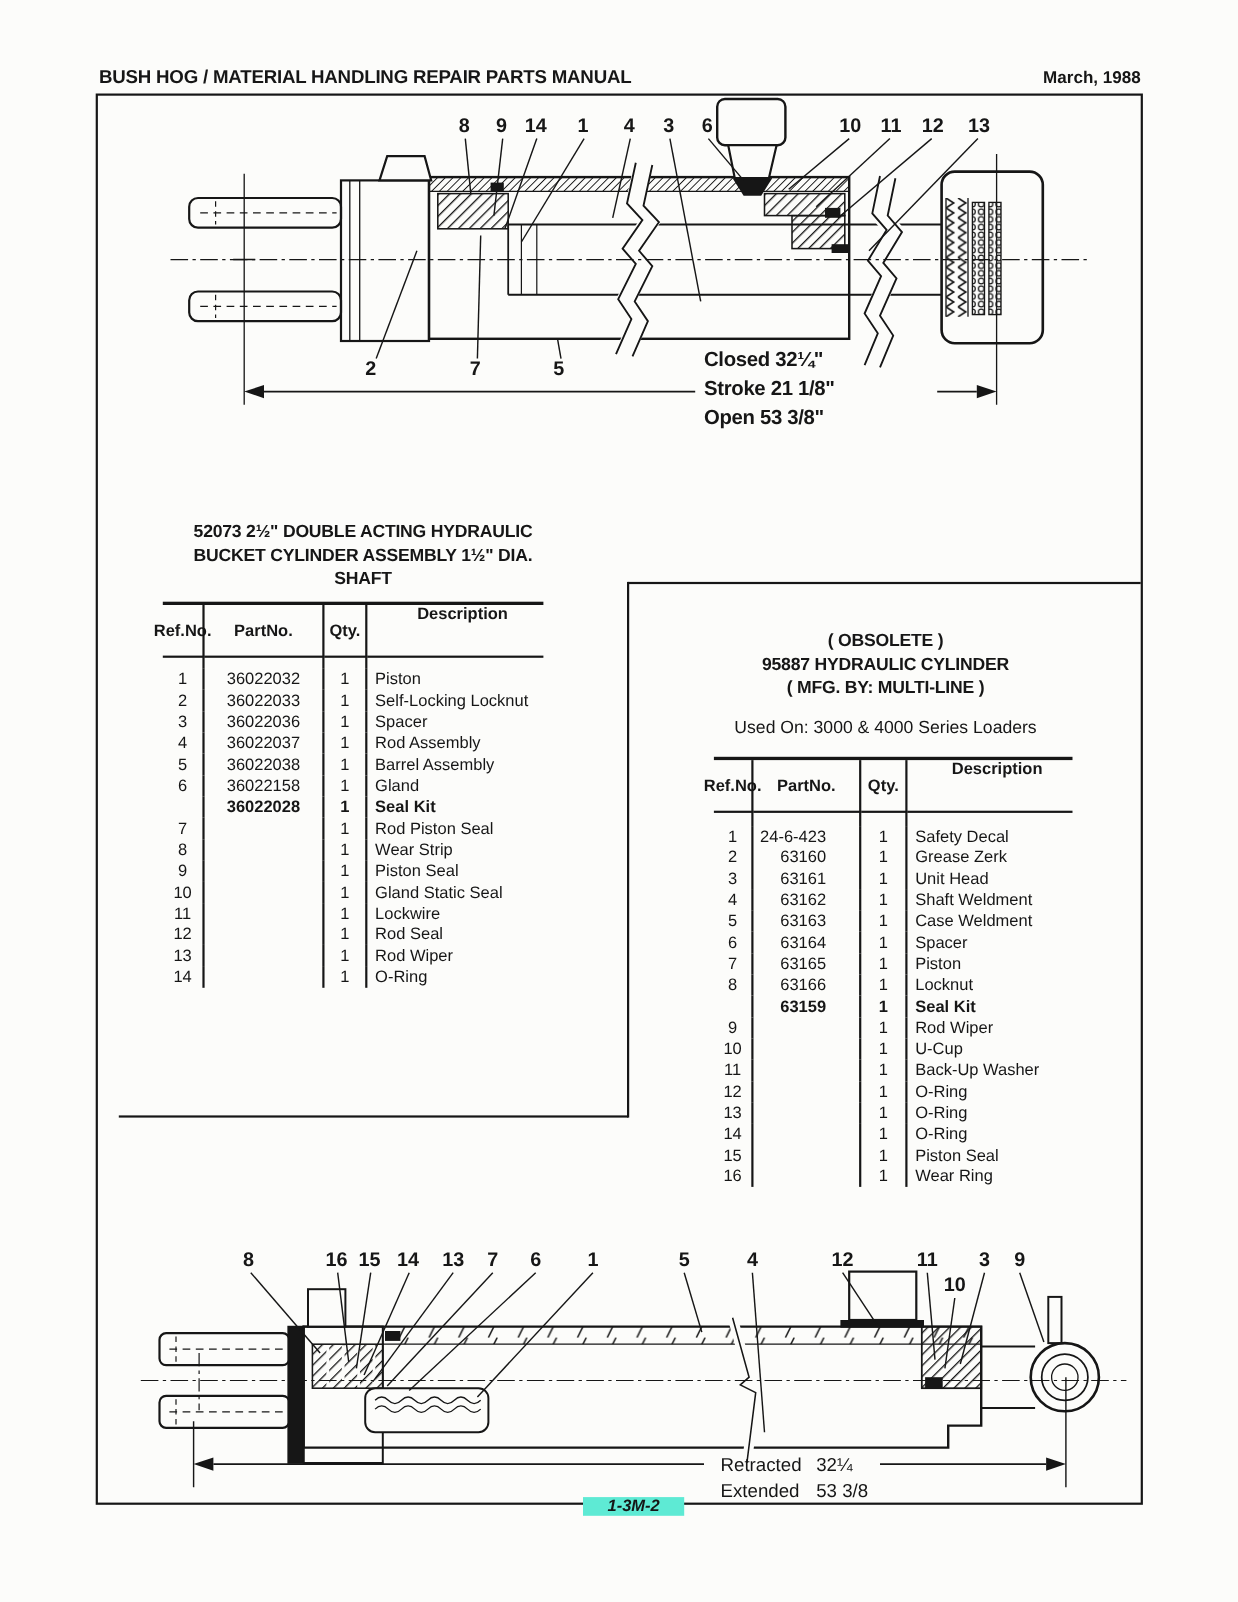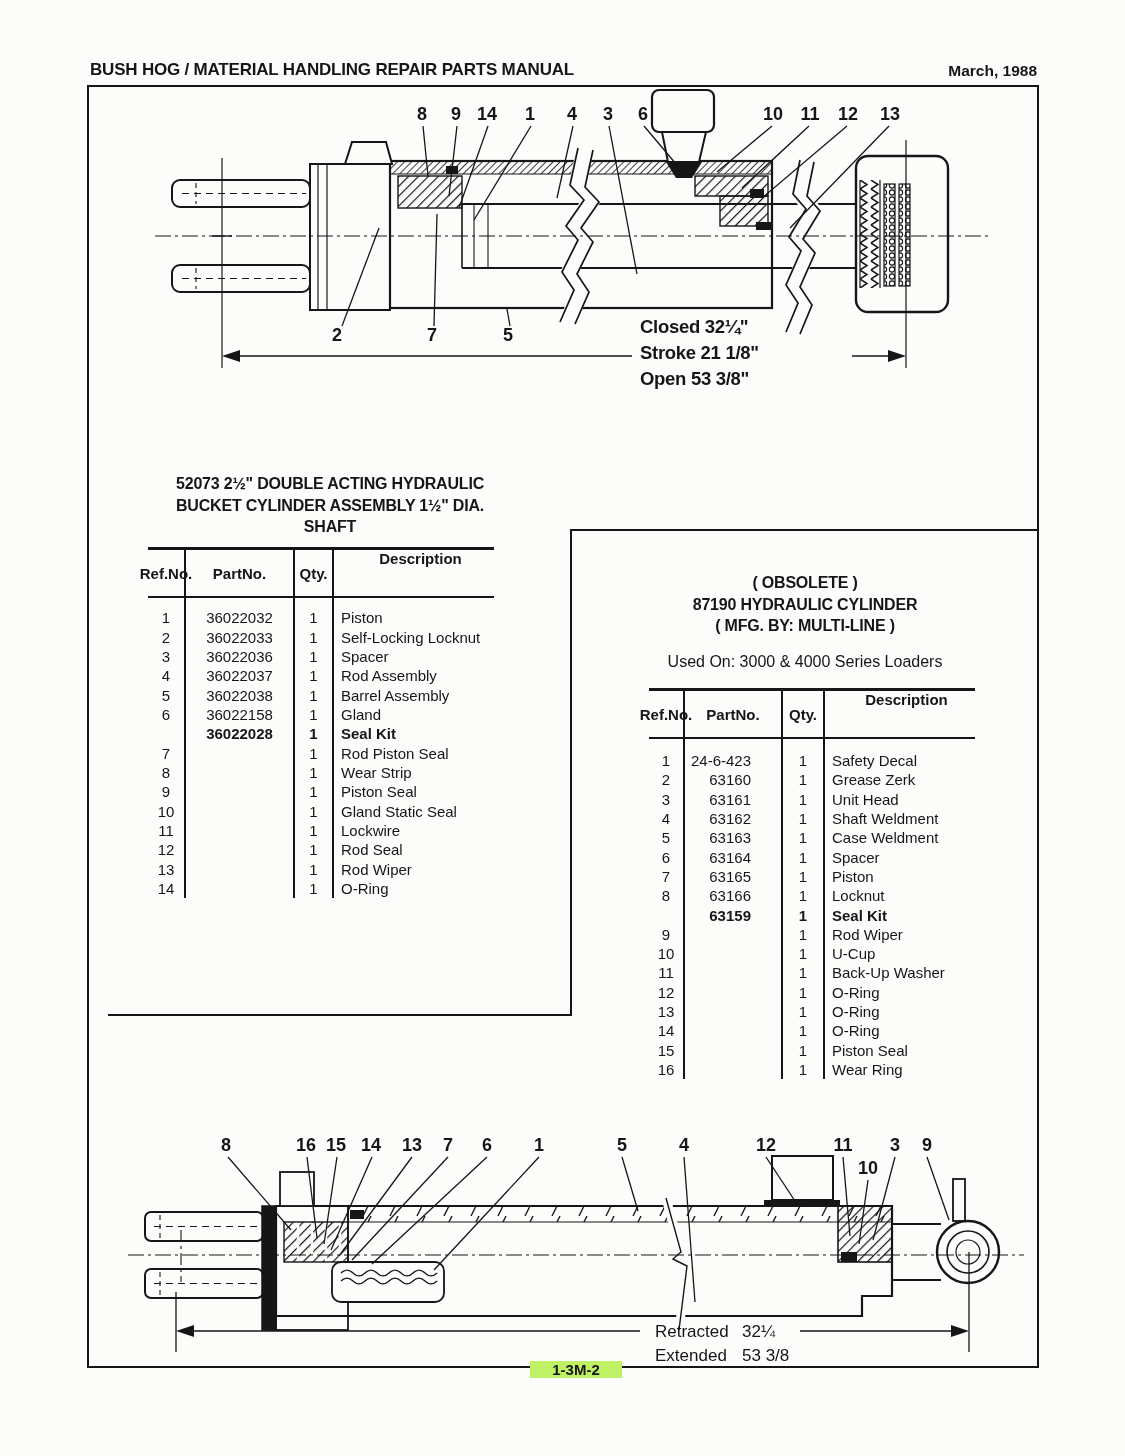--- a/index.html
+++ b/index.html
@@ -26,21 +26,21 @@
   .ptable{position:absolute;display:grid;border-top:3px solid #161616;}
   #table1{left:148px;top:547px;grid-template-columns:38px 109px 39px 160px;grid-template-rows:48px 10px;grid-auto-rows:19.35px;}
   #table2{left:649px;top:688px;grid-template-columns:36px 98px 42px 150px;grid-template-rows:48px 12px;grid-auto-rows:19.3px;}
   .hcell{border-bottom:2.5px solid #161616;display:flex;flex-direction:row;justify-content:center;align-items:center;font-weight:700;font-size:15px;line-height:17px;}
   .hcell.c-desc{align-items:flex-start;padding-left:13px;}
   .c-ref,.c-part,.c-qty{border-right:2px solid #161616;}
   .cell{font-size:15px;display:flex;align-items:center;justify-content:center;white-space:nowrap;}
   .cell.c-desc{justify-content:flex-start;padding-left:7px;}
   #table2 .cell.c-part{justify-content:flex-end;padding-right:30px;}
   .cell.bold{font-weight:700;}
-  .footer-code{left:530px;top:1361px;width:92px;text-align:center;font-size:15px;font-weight:700;background:#bef264;}
+  .footer-code{left:530px;top:1361px;width:92px;text-align:center;font-size:15px;font-weight:700;background:#5eead4;font-style:italic;}
   svg text{fill:#161616;}
   .co{font-size:18px;font-weight:700;}
   .dimtxt{font-size:18.5px;font-weight:700;letter-spacing:-0.3px;}
   .dimtxt2{font-size:17px;font-weight:400;}
 </style>
 </head>
 <body>
 
 <div class="abs header-title">BUSH HOG / MATERIAL HANDLING REPAIR PARTS MANUAL</div>
 <div class="abs header-date">March, 1988</div>
@@ -253,21 +253,21 @@
     <div class="cell c-qty">1</div>
     <div class="cell c-desc">Rod Wiper</div>
     <div class="cell c-ref">14</div>
     <div class="cell c-part"></div>
     <div class="cell c-qty">1</div>
     <div class="cell c-desc">O-Ring</div>
   </div>
 
 <div class="abs title-block t2-title">
   <div>( OBSOLETE )</div>
-  <div>87190 HYDRAULIC CYLINDER</div>
+  <div>95887 HYDRAULIC CYLINDER</div>
   <div>( MFG. BY:  MULTI-LINE )</div>
 </div>
 <div class="abs t2-usedon">Used On:  3000 &amp; 4000 Series Loaders</div>
 
 <div class="ptable" id="table2">
   <div class="hcell c-ref">
     <span>Ref.</span>
     <span>No.</span>
   </div>
   <div class="hcell c-part">

